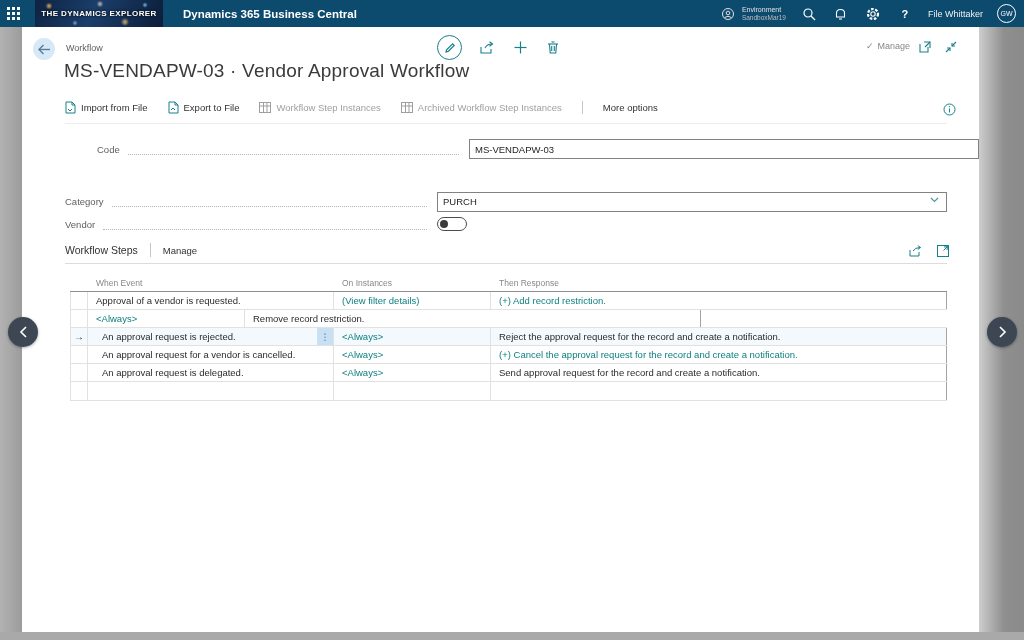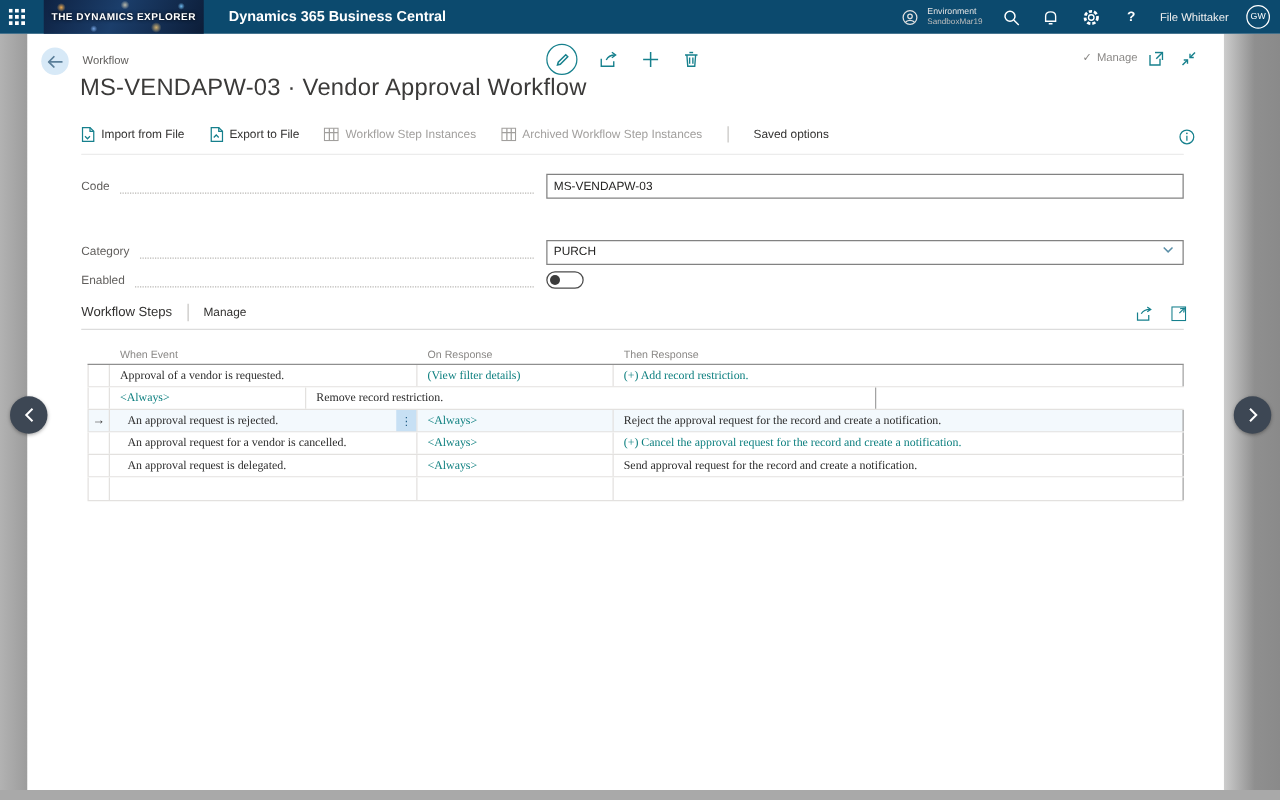--- a/index.html
+++ b/index.html
@@ -98,21 +98,21 @@
   .g-head { display:flex; height:18px; align-items:center; color:#8a8886; font-size:8.5px; border-bottom:1px solid #8f8f8f;text-align:center; }
   .g-row { display:flex; height:18px; align-items:stretch; border-bottom:1px solid #e3e1df; background:#fff; }
   .g-row.selected { background:#f3f9fd; }
   .c-sel  { width:18px;  border-left:1px solid #e3e1df; border-right:1px solid #e3e1df; display:flex; align-items:center; justify-content:center; color:#323130; }
   .g-head .c-sel { border-left:none; border-right:none; }
   .c-ev   { width:246px; border-right:1px solid #e3e1df; display:flex; align-items:center; padding:0 0 0 8px; position:relative; }
   .c-ev.indent { padding-left:14px; }
   .c-cond { width:157px; border-right:1px solid #e3e1df; display:flex; align-items:center; padding-left:8px; }
   .c-resp { width:456px; border-right:1px solid #a3a3a3; display:flex; align-items:center; padding-left:8px; }
   .g-head .c-ev, .g-head .c-cond, .g-head .c-resp { border-right:none; }
-  .cell-txt { white-space:nowrap; overflow:hidden; text-overflow:ellipsis; cursor:default;font-family:Liberation Serif, serif; }
+  .cell-txt { white-space:nowrap; overflow:hidden; text-overflow:ellipsis; cursor:default; }
   .link { color:#0f8080; cursor:pointer; }
   .dots-btn {
     position:absolute; right:0; top:0; width:16px; height:100%;
     background:#c7e0f4; display:flex; align-items:center; justify-content:center;
     color:#1d5a83; font-size:9px; letter-spacing:0; cursor:pointer;
   }
   
   .nav-circle {
     position:absolute; width:30px; height:30px; border-radius:50%; background:#3d4754;
     display:flex; align-items:center; justify-content:center; cursor:pointer; z-index:40;
@@ -284,51 +284,51 @@
         <svg width="12" height="11" viewBox="0 0 12 11" fill="none" stroke="#a19f9d" stroke-width="1">
           <rect x="0.5" y="0.5" width="11" height="10"></rect>
             <line x1="0.5" y1="4" x2="11.5" y2="4"></line>
           <line x1="4.5" y1="0.5" x2="4.5" y2="10.5"></line>
             <line x1="8" y1="0.5" x2="8" y2="10.5"></line>
         </svg>
         <span>Archived Workflow Step Instances</span>
       </div>
       <div class="vdiv"></div>
       <div class="act">
-        <span>Saved options</span>
+        <span>More options</span>
       </div>
     </div>
     <div class="abs info-btn">
       <svg width="13" height="13" viewBox="0 0 13 13" fill="none" stroke="#16808d" stroke-width="1">
         <circle cx="6.5" cy="6.5" r="5.5"></circle>
           <line x1="6.5" y1="5.5" x2="6.5" y2="9.5"></line>
           <circle cx="6.5" cy="3.6" r="0.7" fill="#16808d" stroke="none"></circle>
       </svg>
     </div>
     <div class="abs bar-line"></div>
 
-    <div class="frow" style="top:112px;">
+    <div class="frow" style="top:112px;margin-left:32px;">
       <label>Code</label>
       <div class="leader"></div>
       <input class="fld" type="text" value="MS-VENDAPW-03" style="">
     </div>
     <div class="frow" style="top:164px;">
       <label>Category</label>
       <div class="leader"></div>
       <div class="fld-wrap">
         <input class="fld" type="text" value="PURCH" style="">
         <span class="dd-chev">
           <svg width="9" height="6" viewBox="0 0 9 6" fill="none" stroke="#5b8fa8" stroke-width="1.2">
             <polyline points="1,1 4.5,4.5 8,1"></polyline>
           </svg>
         </span>
       </div>
     </div>
     <div class="frow" style="top:187px;">
-      <label>Enabled</label>
+      <label>Vendor</label>
       <div class="leader"></div>
       <div class="toggle-zone">
         <div class="toggle">
           <div class="knob"></div>
         </div>
       </div>
     </div>
 
     <div class="abs sec-head">
       <span class="sec-title">Workflow Steps</span>
@@ -350,21 +350,21 @@
             <polyline points="7,2 10.5,1.5 10,5"></polyline>
         </svg>
       </span>
     </div>
     <div class="abs sec-line"></div>
 
     <div class="abs grid">
       <div class="g-head">
         <div class="c-sel"></div>
         <div class="c-ev">When Event</div>
-        <div class="c-cond">On Response</div>
+        <div class="c-cond">On Instances</div>
         <div class="c-resp">Then Response</div>
       </div>
 
       <div class="g-row">
         <div class="c-sel"></div>
         <div class="c-ev">
             <span class="cell-txt">Approval of a vendor is requested.</span>
           </div>
         <div class="c-cond">
             <span class="cell-txt link">(View filter details)</span>

